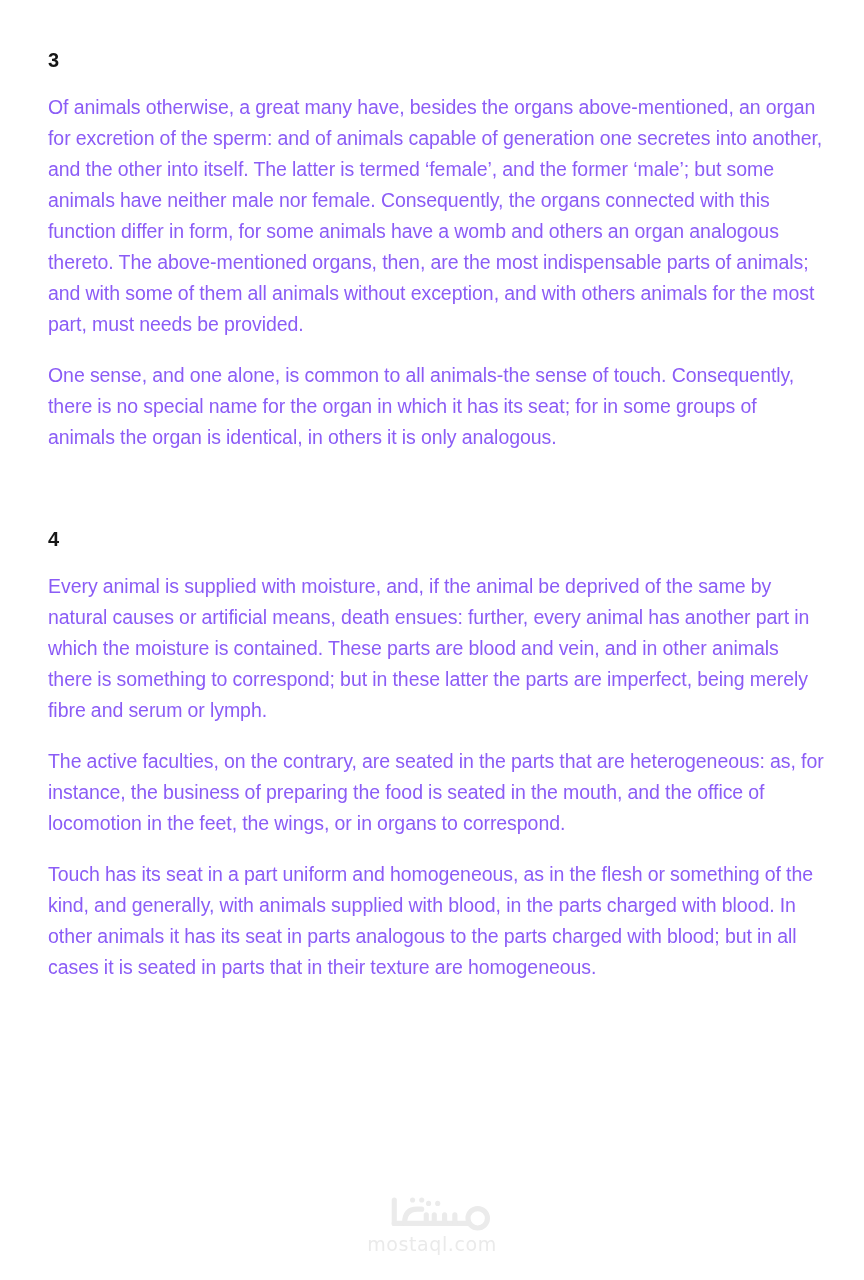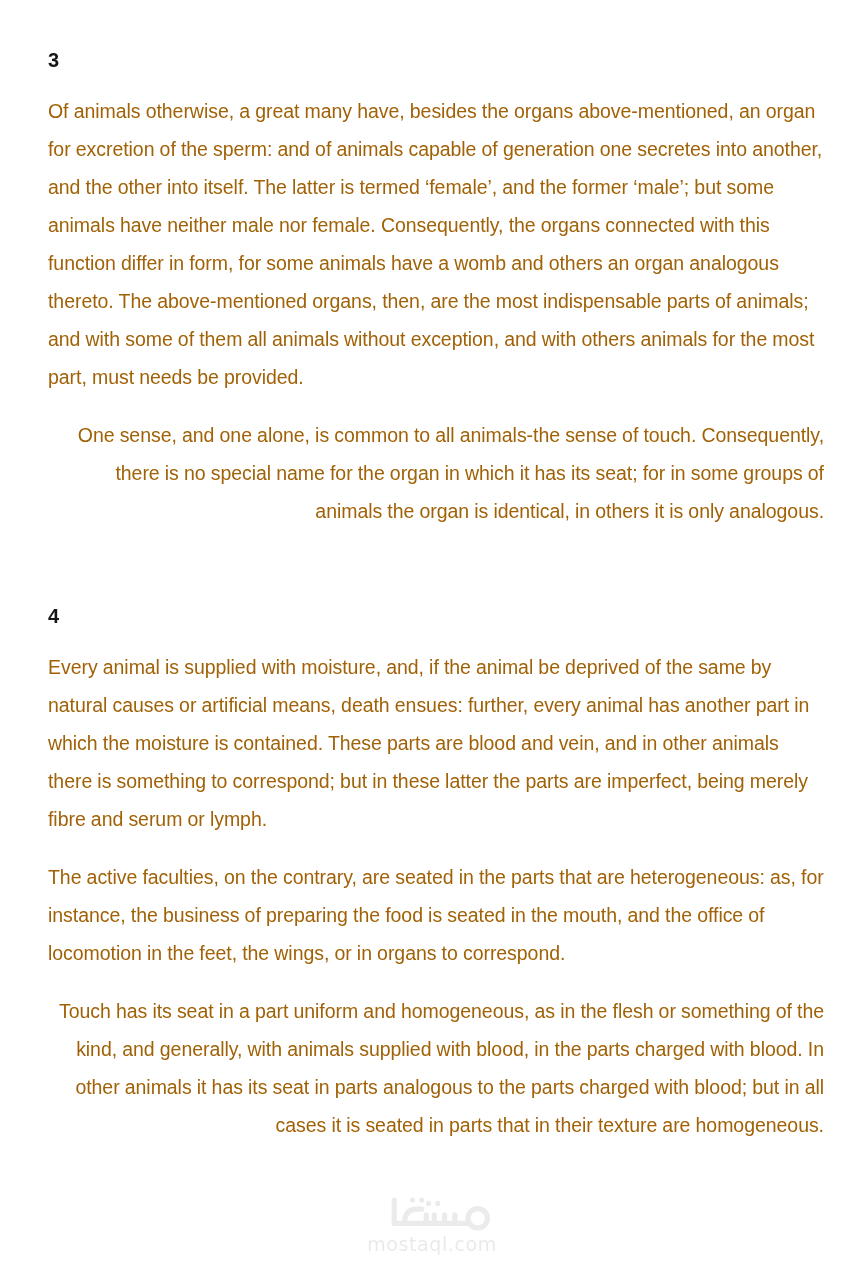--- a/index.html
+++ b/index.html
@@ -42,31 +42,30 @@
     margin: 0 0 18px 0;
     letter-spacing: 0.1px;
   }
 
   .section + .section {
     margin-top: 72px;
   }
 
   .para {
     font-size: 19.5px;
-    line-height: 38px;
-    color: #a16207;
+    line-height: 31px;
+    color: #8b5cf6;
     margin: 0 0 20px 0;
     text-align: left;
     word-spacing: -0.2px;
     letter-spacing: -0.05px;
   }
 
   .para:last-child {
     margin-bottom: 0;
-    text-align: right;
   }
 
   
   .watermark {
     position: absolute;
     left: 0;
     right: 0;
     top: 1192px;
     display: flex;
     flex-direction: column;

